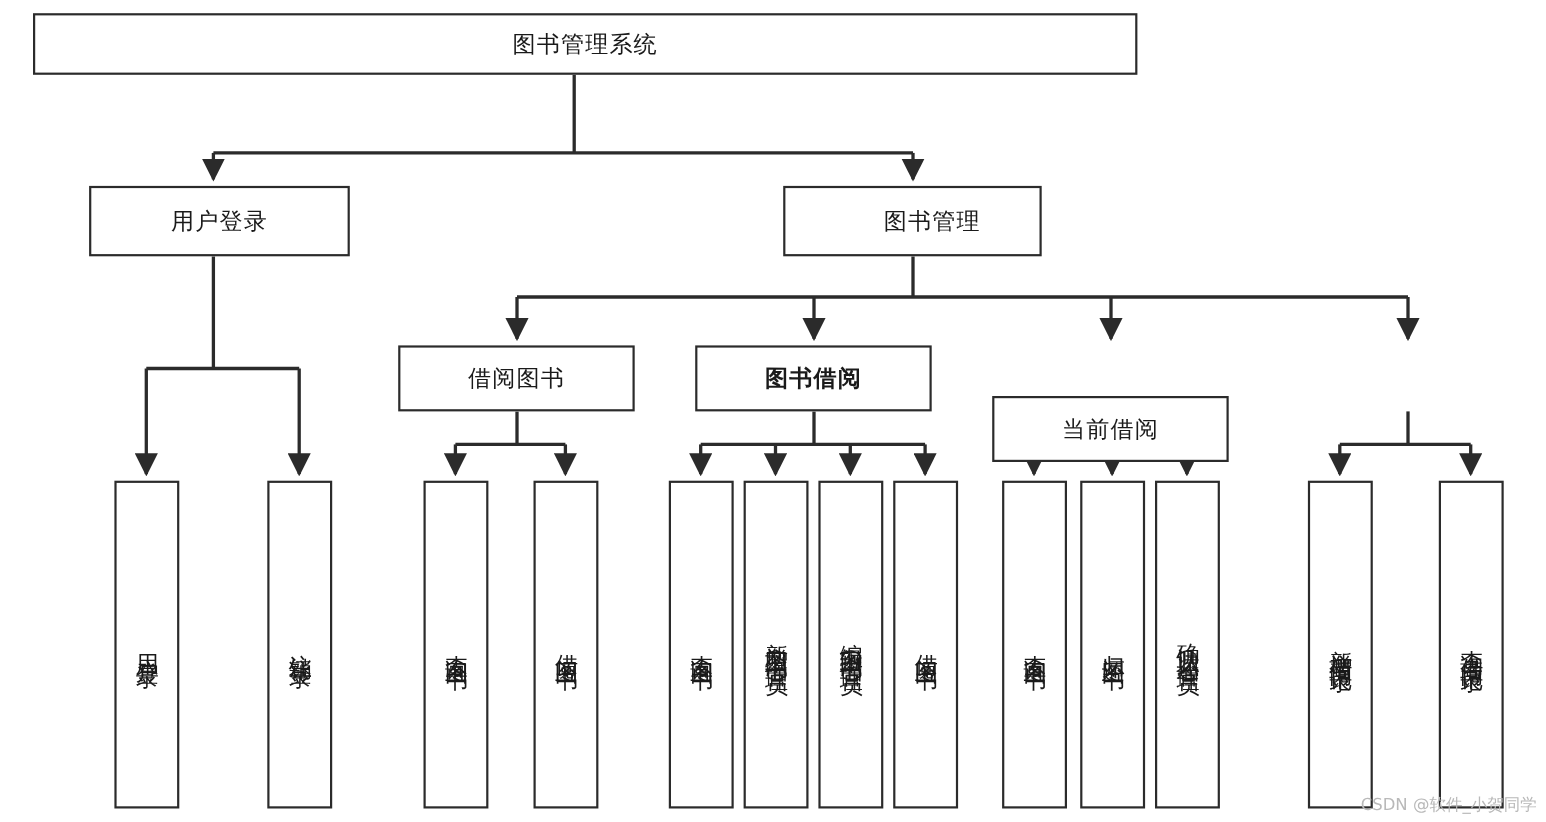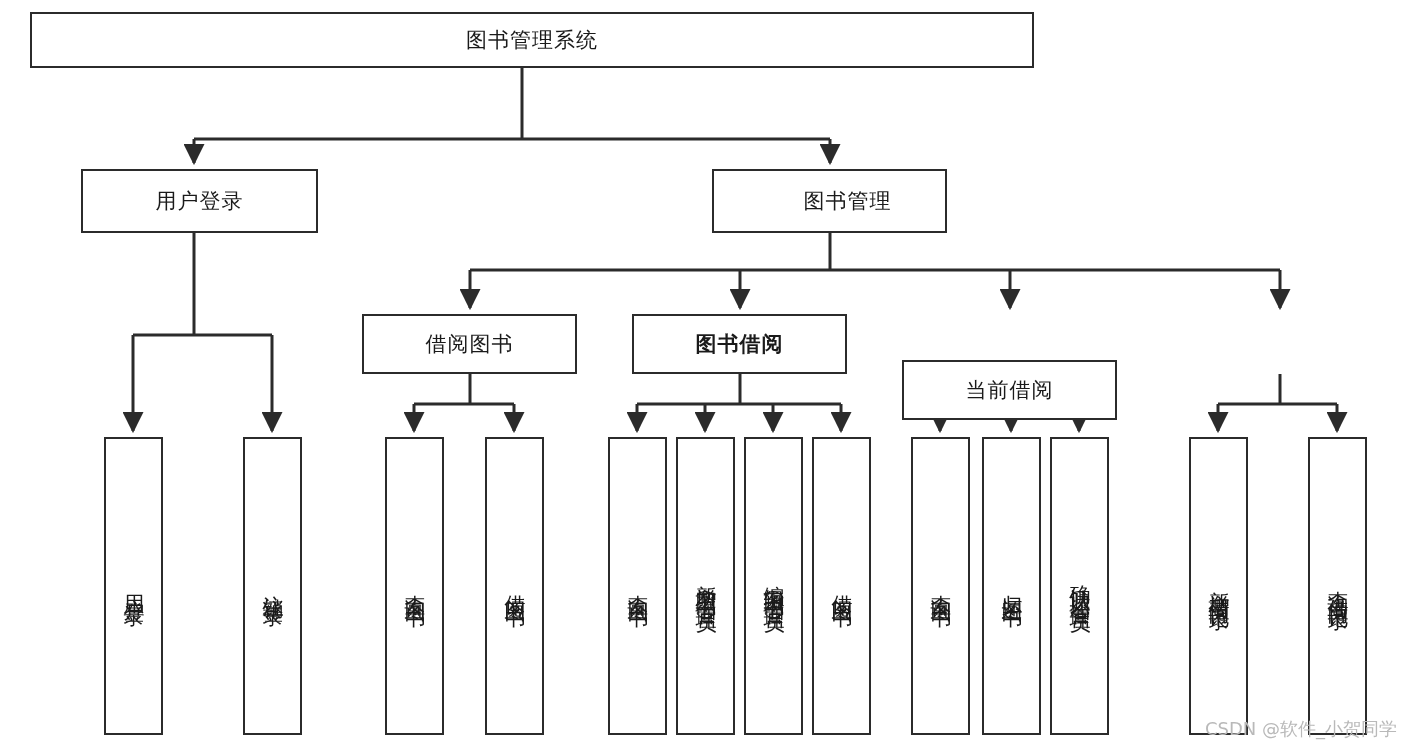--- a/index.html
+++ b/index.html
@@ -49,21 +49,21 @@
     left: 0;
     top: 0;
     width: 1405px;
     height: 747px;
     pointer-events: none;
   }
   .watermark {
     position: absolute;
     right: 8px;
     bottom: 6px;
-    font-size: 18px;
+    font-size: 15px;
     color: #b9b9b9;
     white-space: nowrap;
     font-family: "DejaVu Sans", "Liberation Sans", sans-serif;
   }
 </style>
 </head>
 <body>
 
 <div id="stage">
 

